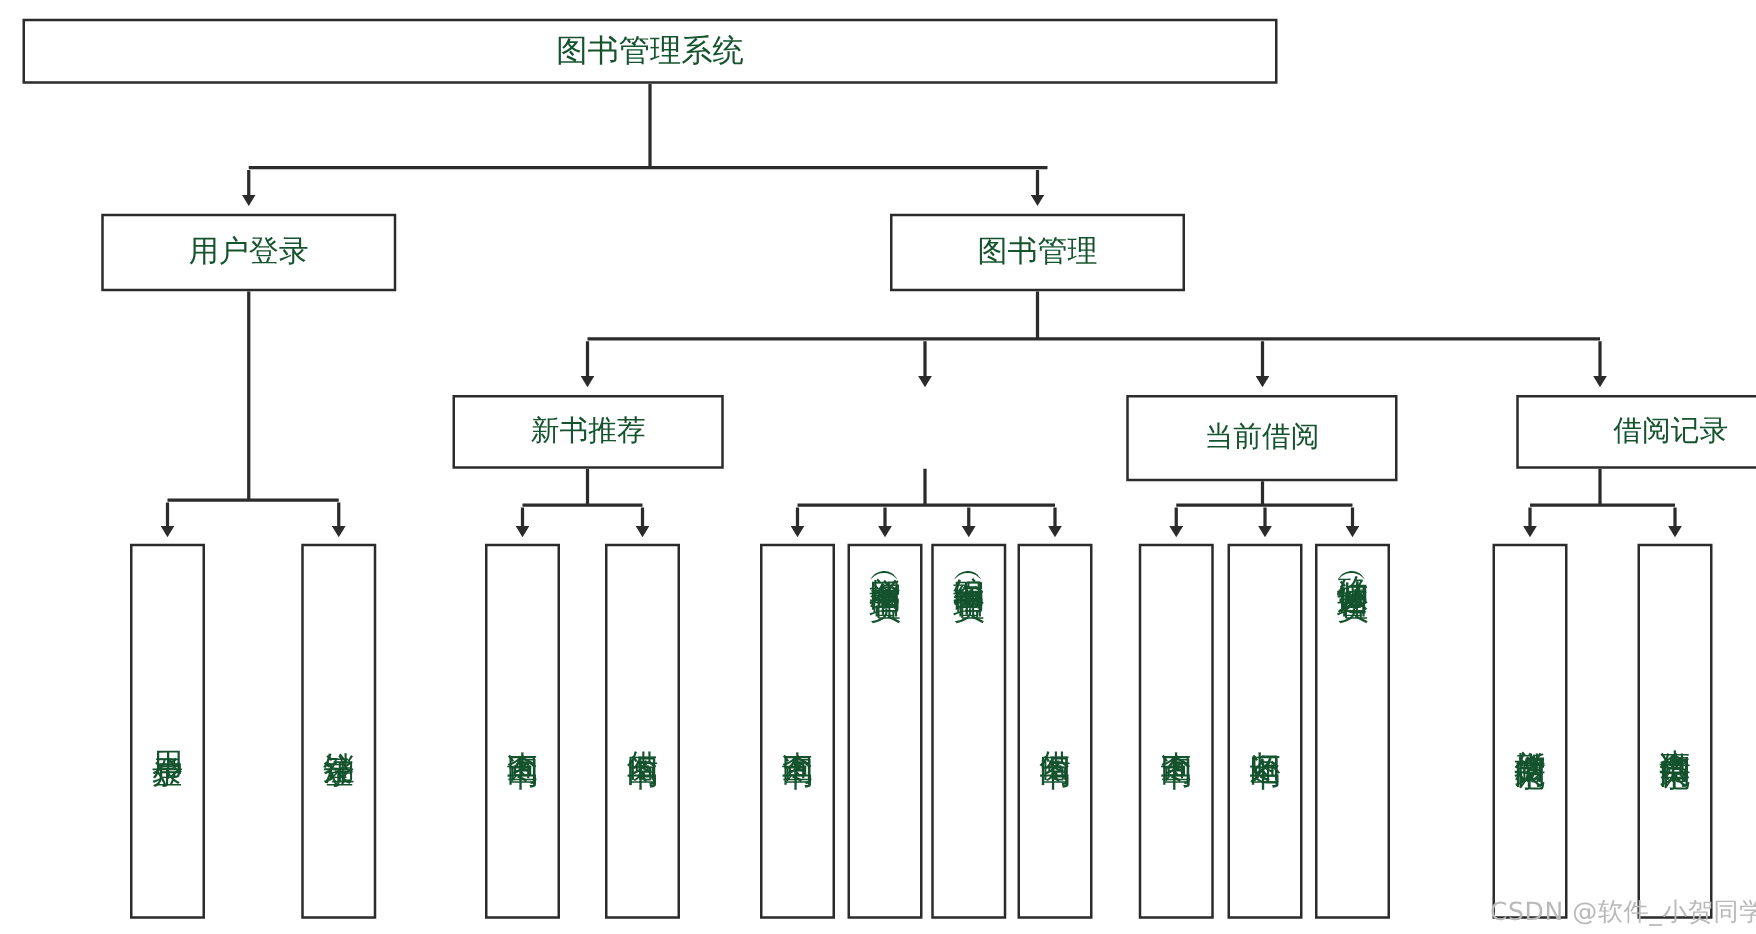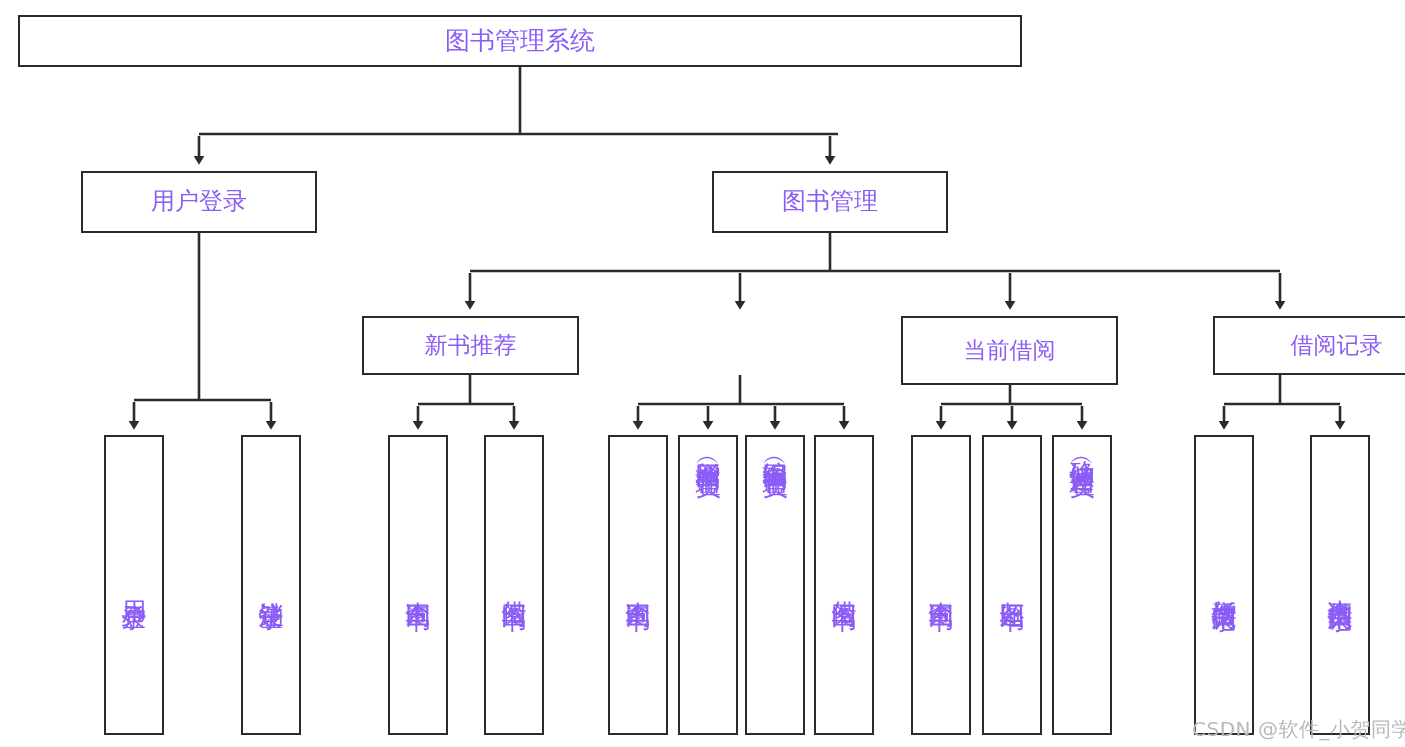--- a/index.html
+++ b/index.html
@@ -24,21 +24,21 @@
     top: 0;
     width: 1405px;
     height: 747px;
     pointer-events: none;
   }
   .node {
     position: absolute;
     box-sizing: border-box;
     border: 2.2px solid #2b2b2b;
     background: #ffffff;
-    color: #8b5cf6;
+    color: #14532d;
     display: flex;
     align-items: center;
     justify-content: center;
     text-align: center;
     line-height: 1.15;
     z-index: 2;
   }
   .node.root {
     font-size: 25px;
   }

